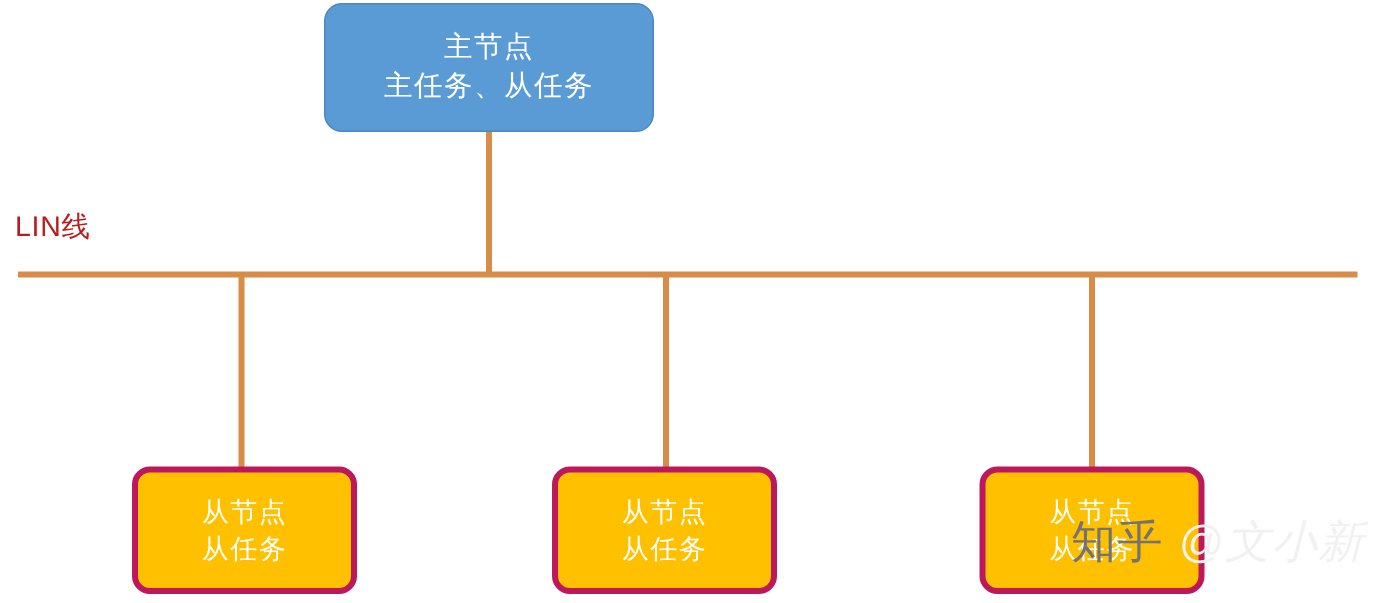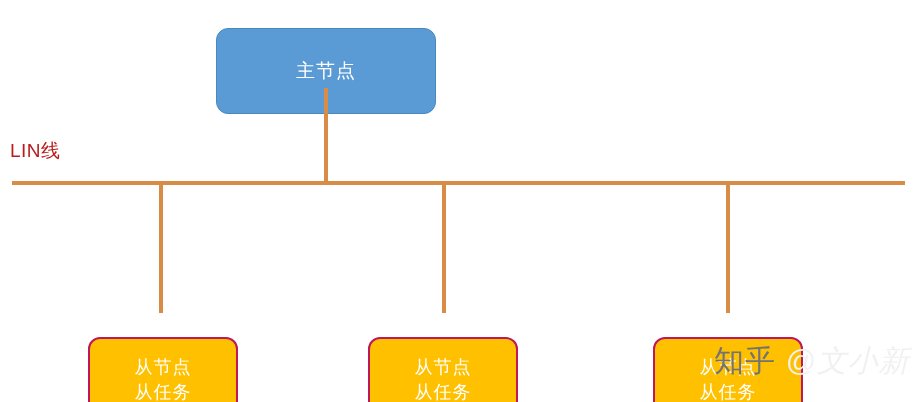--- a/index.html
+++ b/index.html
@@ -45,21 +45,20 @@
     box-sizing: border-box;
     border-radius: 12px;
     display: flex;
     flex-direction: column;
     align-items: center;
     justify-content: center;
     color: #ffffff;
     line-height: 1.35;
     text-align: center;
     white-space: nowrap;
-    margin-top: 26px;
   }
   .node .line1,
   .node .line2 {
     display: block;
   }
 
   .node-master {
     left: 216px;
     top: 2px;
     width: 220px;
@@ -67,21 +66,21 @@
     background: #5B9BD5;
     border: 1px solid #4a88c0;
     font-size: 19px;
     letter-spacing: 1px;
   }
 
   .node-slave {
     width: 150px;
     height: 85px;
     background: #FFC000;
-    border: 2px solid #be185d;
+    border: 4px solid #be185d;
     font-size: 18px;
     letter-spacing: 1px;
   }
   .node-s1 { left: 88px;  top: 311px; }
   .node-s2 { left: 368px; top: 311px; }
   .node-s3 { left: 653px; top: 311px; }
 
   
   .bus-label {
     position: absolute;
@@ -114,20 +113,21 @@
     font-style: italic;
   }
 </style>
 </head>
 <body>
 
 <div id="diagram">
 
   <div class="node node-master">
     <span class="line1">主节点</span>
+    <span class="line2">主任务、从任务</span>
   </div>
 
   <div class="drop drop-master"></div>
 
   <div class="bus-label">LIN线</div>
 
   <div class="bus-line"></div>
 
   <div class="drop drop-s1"></div>
   <div class="drop drop-s2"></div>

